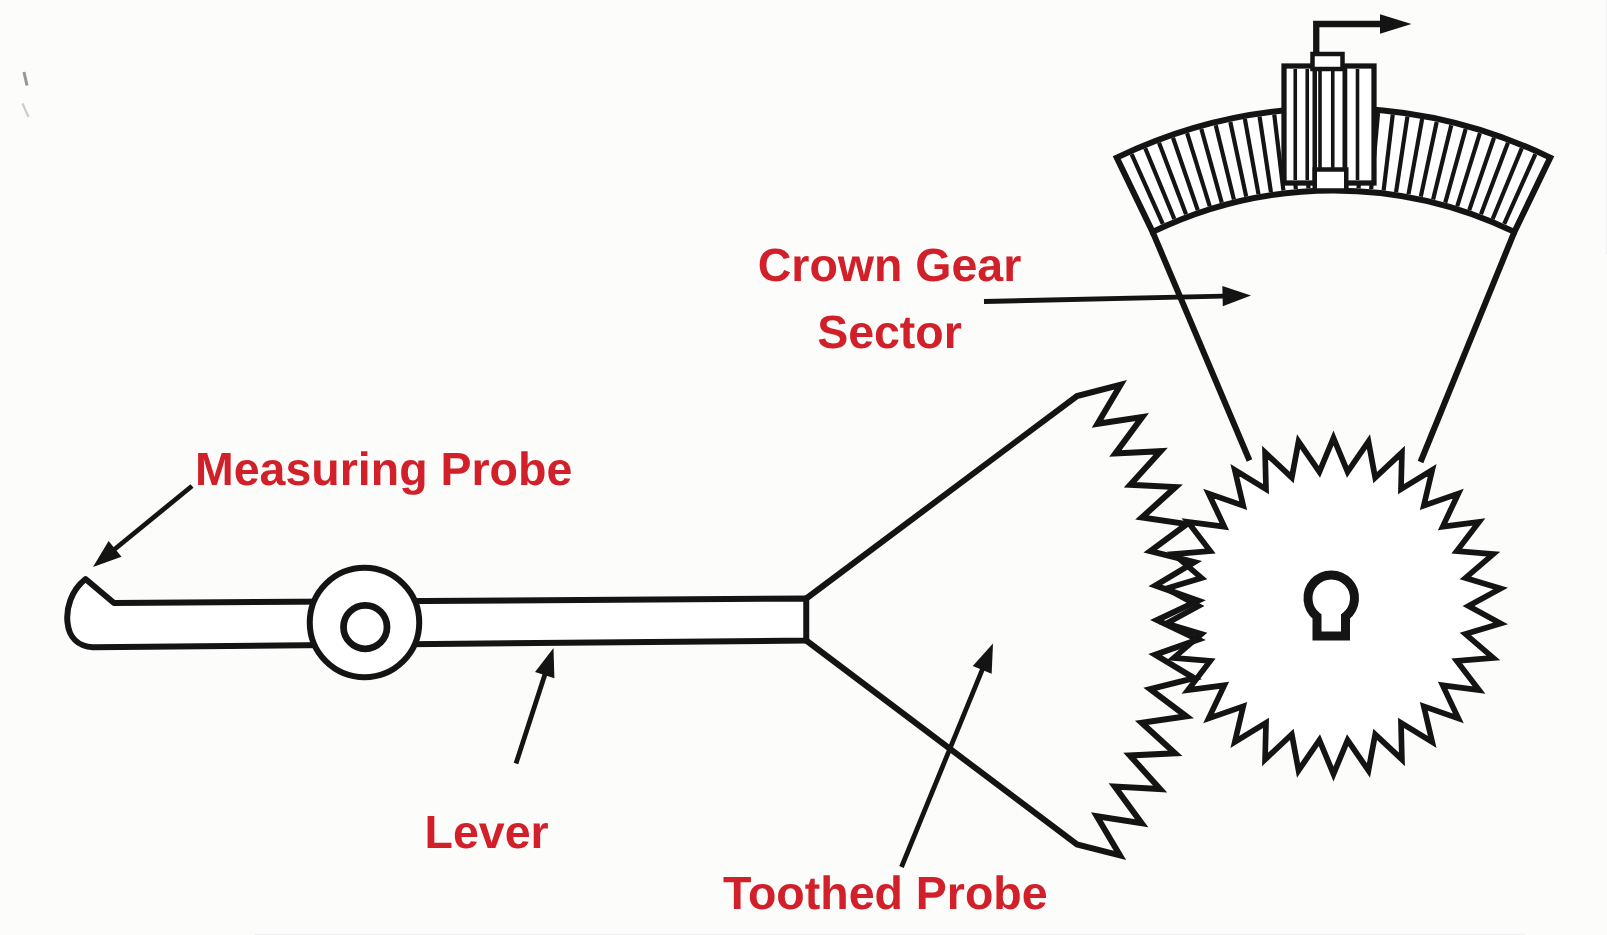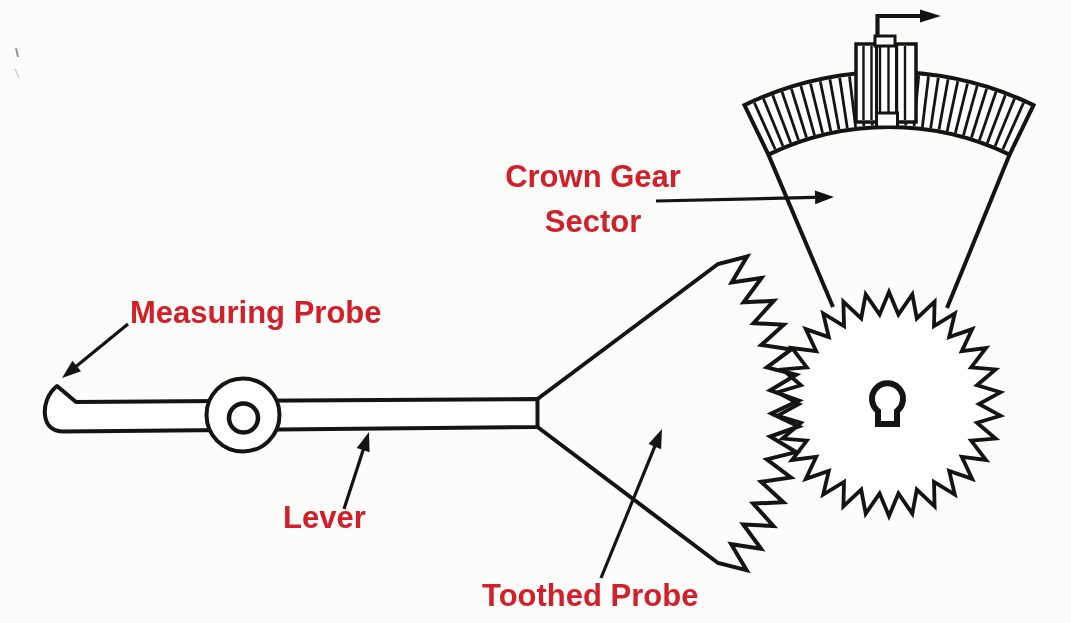--- a/index.html
+++ b/index.html
@@ -106,16 +106,16 @@
       </g>
   </svg>
 
   <div class="lbl lbl-center" style="left:443px;top:161px;width:300px;">
     <div>Crown Gear</div>
     <div style="margin-top:14px;">Sector</div>
   </div>
 
   <div class="lbl" style="left:130px;top:297px;">Measuring Probe</div>
 
-  <div class="lbl" style="left:283px;top:502px;">Lever</div>
+  <div class="lbl" style="left:283px;top:539px;">Lever</div>
 
   <div class="lbl" style="left:482px;top:580px;">Toothed Probe</div>
 </div>
 
 </body></html>

